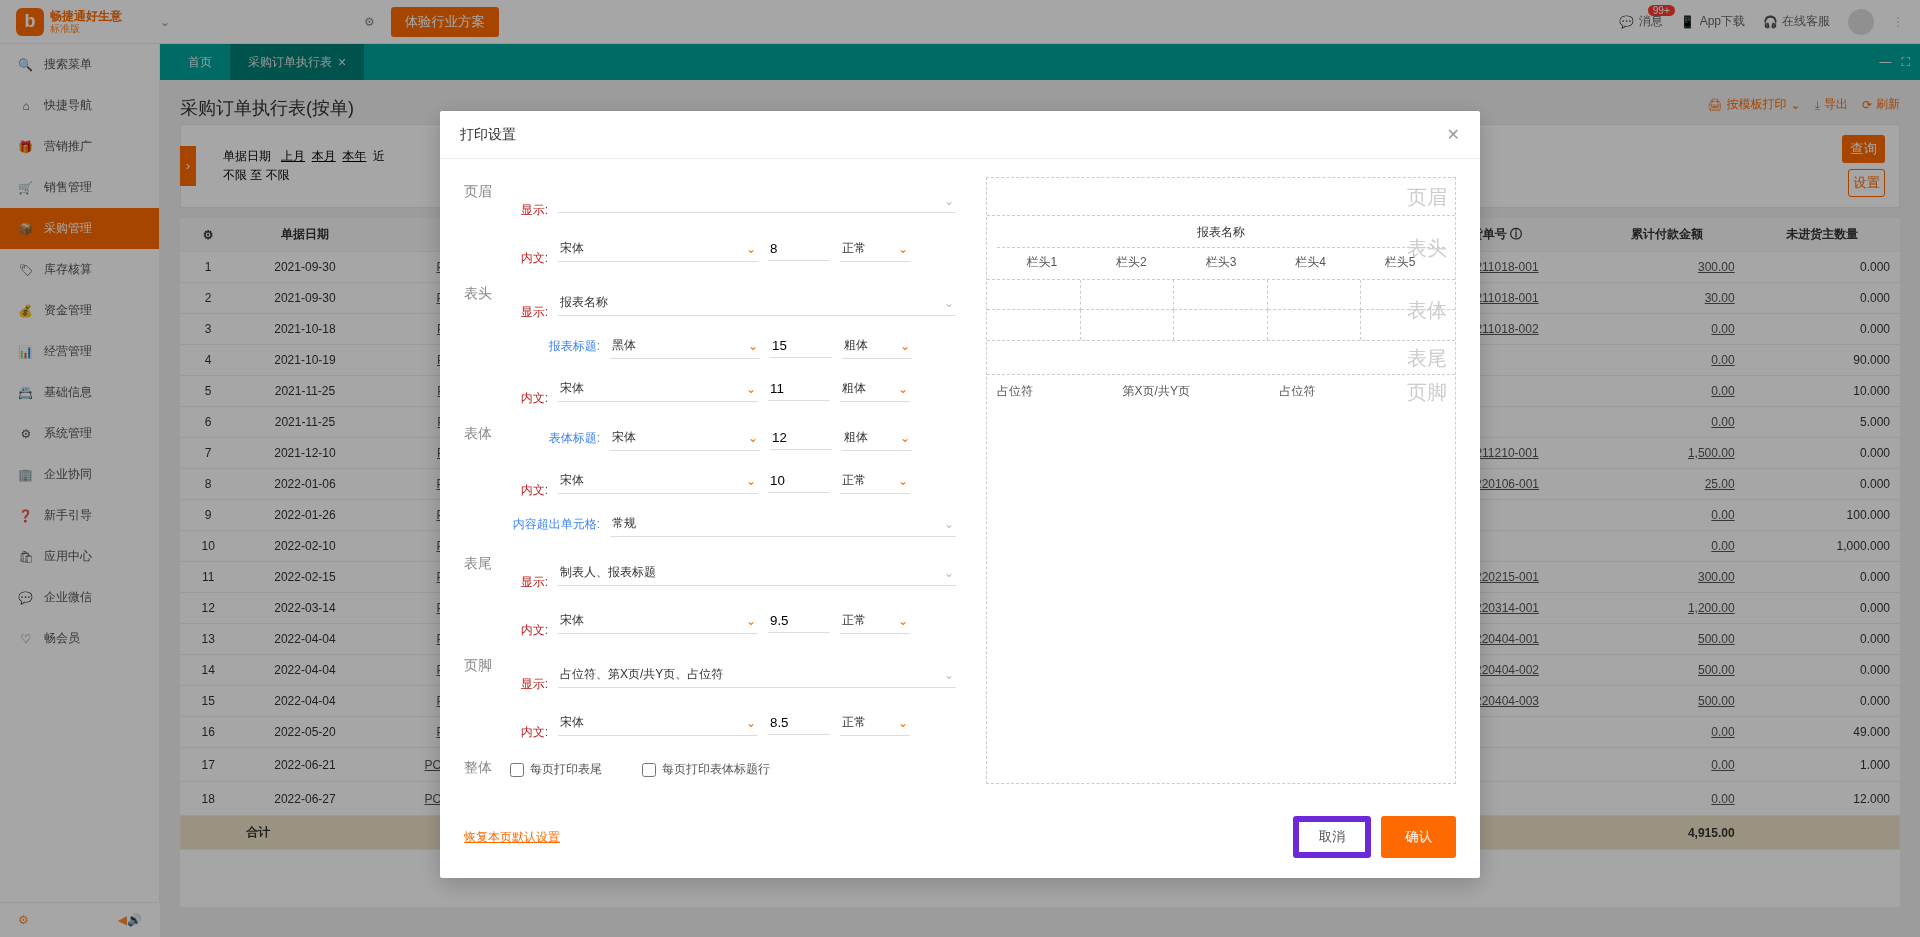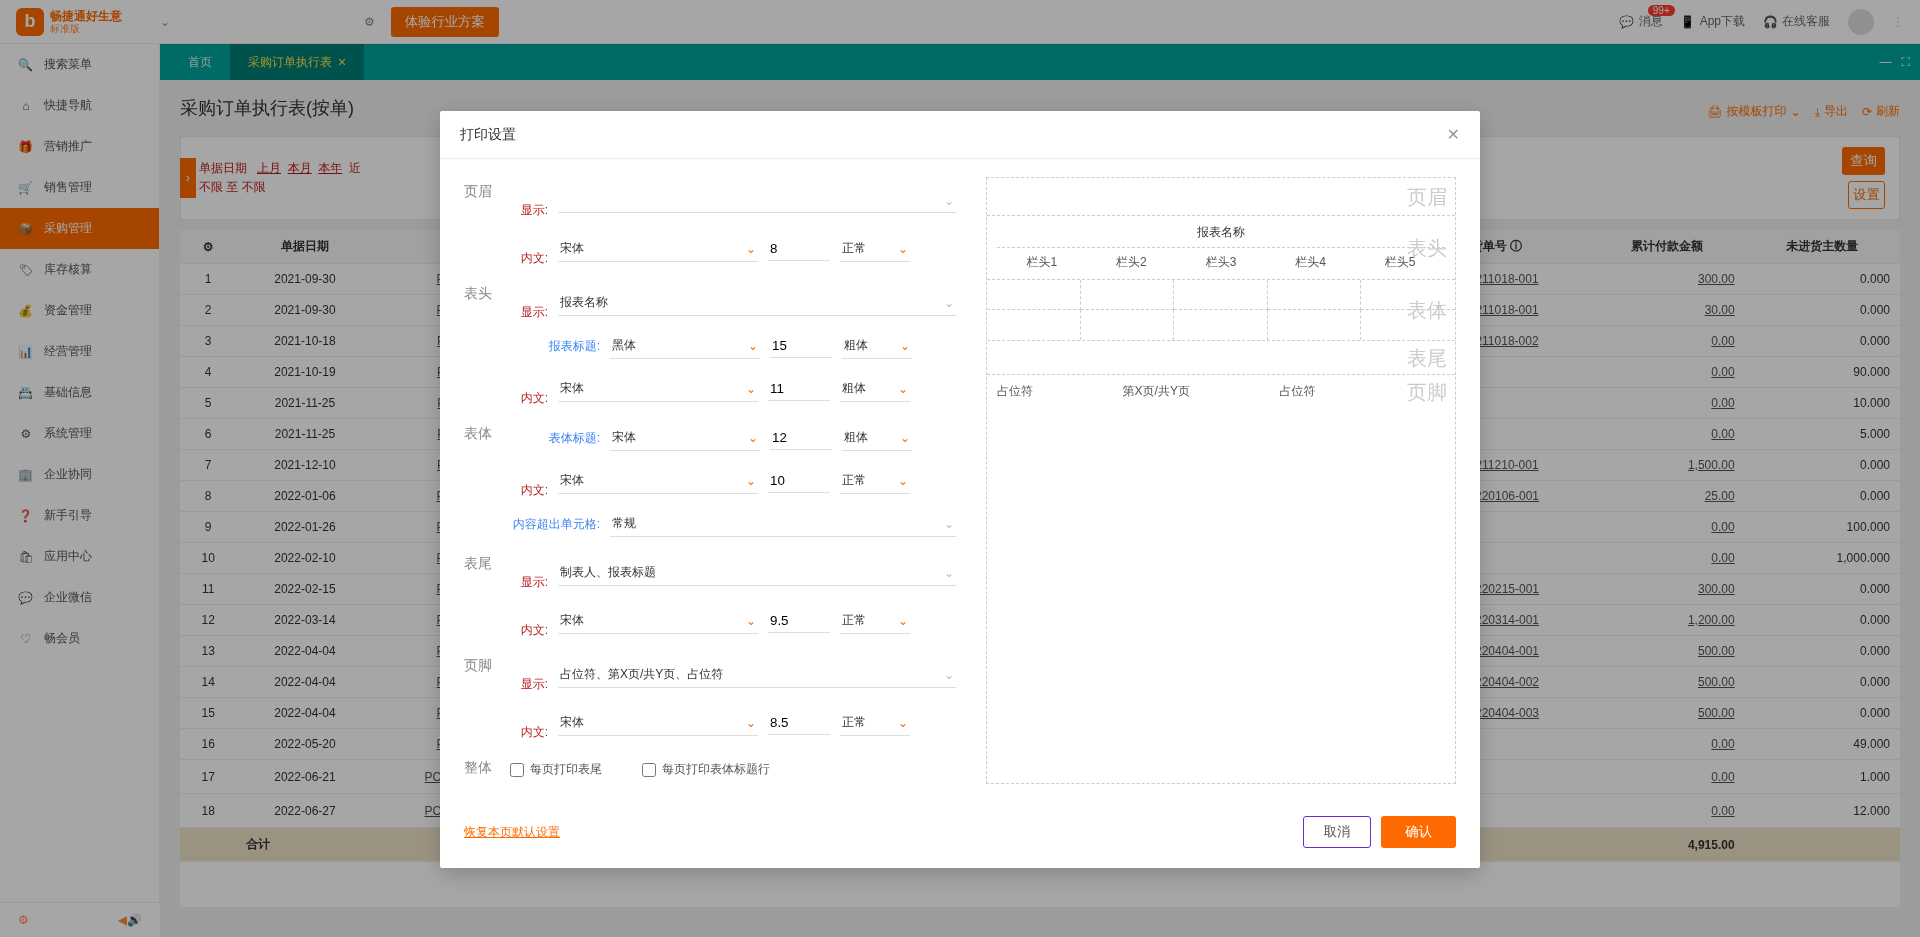--- a/index.html
+++ b/index.html
@@ -20,32 +20,32 @@
 .avatar { width: 26px; height: 26px; background: #ddd; border-radius: 50%; }
 .body { display: flex; flex: 1; min-height: 0; }
 .sidebar { width: 160px; background: #fff; border-right: 1px solid #eee; display: flex; flex-direction: column; }
 .side-item { display: flex; align-items: center; gap: 10px; padding: 12px 18px; color: #555; cursor: pointer; }
 .side-item.active { background: #ff6a00; color: #fff; }
 .side-item .icon { width: 16px; text-align: center; }
 .side-bottom { margin-top: auto; display: flex; justify-content: space-between; padding: 10px 18px; color: #ff8a33; border-top: 1px solid #eee; }
 .main { flex: 1; display: flex; flex-direction: column; background: #f0f0f0; min-width: 0; }
 .tabs { height: 36px; background: #00a39a; display: flex; align-items: center; padding-left: 10px; position: relative; }
 .tab { padding: 0 18px; height: 36px; display: flex; align-items: center; color: #e0f5f3; cursor: pointer; gap: 6px; }
-.tab.active { background: #007f77; color: #fde047; }
+.tab.active { background: #007f77; color: #e5e5e5; }
 .tab-close { font-size: 14px; }
 .tabs-right { margin-left: auto; display: flex; gap: 10px; padding-right: 10px; color: #fff; }
 .tabs-right span { cursor: pointer; }
 .content { padding: 16px 20px; flex: 1; display: flex; flex-direction: column; min-height: 0; }
-.page-header { display: flex; align-items: flex-end; margin-bottom: 16px; }
+.page-header { display: flex; align-items: flex-start; margin-bottom: 4px; }
 .page-title { font-size: 18px; color: #333; }
 .page-actions { margin-left: auto; display: flex; align-items: center; gap: 14px; color: #ff6a00; }
 .page-actions .act { display: flex; align-items: center; gap: 4px; cursor: pointer; }
 .filter-bar { background: #fff; border: 1px solid #e8e8e8; padding: 10px 14px; display: flex; align-items: center; gap: 10px; position: relative; }
 .collapse-handle { position: absolute; left: -1px; top: 50%; transform: translateY(-50%); width: 16px; height: 40px; background: #ff6a00; color: #fff; display: flex; align-items: center; justify-content: center; cursor: pointer; }
-.filter-content { margin-left: 4px; color: #b91c1c; line-height: 1.6; }
+.filter-content { margin-left: 28px; color: #000000; line-height: 1.6; }
 .filter-right { margin-left: auto; display: flex; flex-direction: column; gap: 6px; align-items: flex-end; }
 .btn-primary { background: #ff6a00; color: #fff; border: none; padding: 5px 8px; border-radius: 3px; cursor: pointer; }
 .btn-outline { background: #fff; color: #ff6a00; border: 1px solid #ff6a00; padding: 4px 4px; border-radius: 3px; cursor: pointer; }
 .table-wrap { flex: 1; background: #fff; margin-top: 10px; overflow: auto; position: relative; min-height: 0; }
 table { border-collapse: collapse; width: 100%; font-size: 12px; }
 th, td { border-bottom: 1px solid #eee; padding: 8px 10px; text-align: center; white-space: nowrap; }
 th { background: #f7f7f7; color: #333; font-weight: bold; position: sticky; top: 0; }
 td a { color: #555; text-decoration: underline; cursor: pointer; }
 .num { text-align: right; }
 .total-row td { background: #efe2c8; font-weight: bold; }
@@ -78,21 +78,21 @@
 .preview-section:last-child { border-bottom: none; }
 .preview-tag { position: absolute; right: 8px; top: 50%; transform: translateY(-50%); color: #ccc; font-size: 20px; }
 .preview-center { text-align: center; color: #333; }
 .preview-cols { display: flex; justify-content: space-around; color: #555; border-top: 1px dashed #ccc; margin-top: 6px; padding-top: 6px; }
 .preview-grid { display: grid; grid-template-columns: repeat(5,1fr); grid-template-rows: 30px 30px; }
 .preview-grid div { border-right: 1px dashed #ccc; border-bottom: 1px dashed #ccc; }
 .preview-row { display: flex; justify-content: space-between; color: #555; }
 .modal-foot { display: flex; align-items: center; padding: 14px 24px 20px; }
 .restore-link { color: #ff6a00; text-decoration: underline; cursor: pointer; }
 .foot-btns { margin-left: auto; display: flex; gap: 10px; }
-.btn-ghost { background: #fff; border: 1px solid #6d28d9; color: #555; padding: 6px 20px; border-radius: 3px; cursor: pointer; }
+.btn-ghost { background: #fff; border: 6px solid #6d28d9; color: #555; padding: 6px 20px; border-radius: 3px; cursor: pointer; }
 .btn-confirm { background: #ff6a00; border: none; color: #fff; padding: 6px 24px; border-radius: 3px; cursor: pointer; }
 </style>
 </head>
 <body>
 
 <div class="app">
   <div class="topbar">
     <div class="logo">
       <div class="logo-b">b</div>
       <div class="logo-text">

